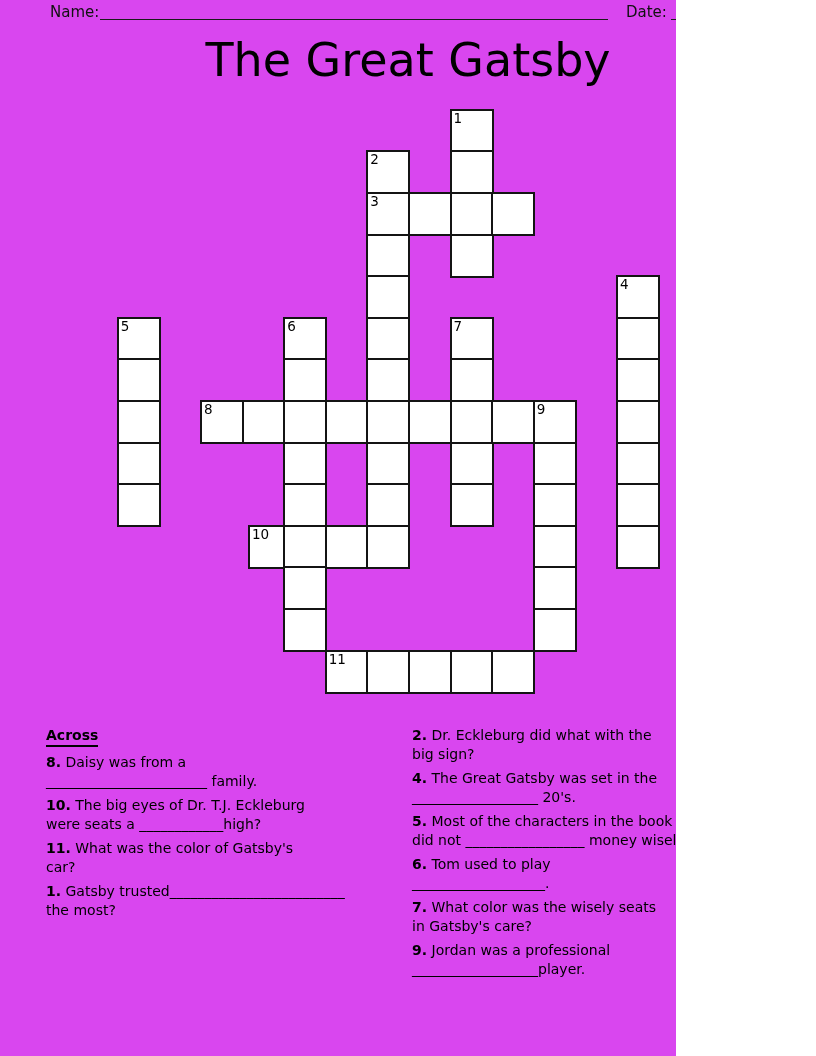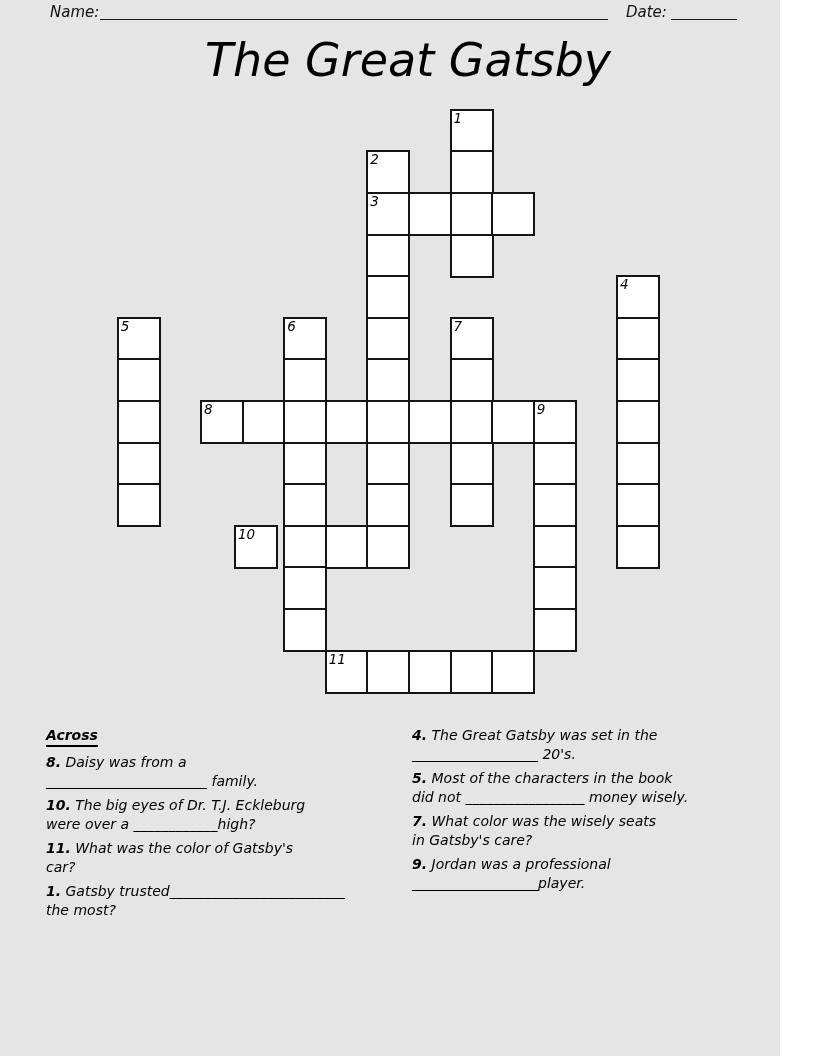--- a/index.html
+++ b/index.html
@@ -1,24 +1,23 @@
 <!DOCTYPE html>
 <html><head>
 <meta charset="utf-8">
 <style>
   html, body { margin: 0; padding: 0; background: #ffffff; }
   #page {
     position: relative;
-    width: 780px;
+    width: 676px;
     height: 1056px;
-    background: #e5e5e5;
+    background: #d946ef;
     font-family: "DejaVu Sans", sans-serif;
     color: #000000;
     overflow: hidden;
-    font-style: italic;
   }
   
   .hdr-label {
     position: absolute;
     top: 3px;
     font-size: 15px;
     line-height: 18px;
     color: #111;
   }
   #name-label { left: 50px; }
@@ -154,21 +153,21 @@
       <div class="cell" style="left: 248.35px; top: 331.55px; width: 44.1px; height: 44.1px;"></div>
       <div class="cell" style="left: 331.55px; top: 331.55px; width: 44.1px; height: 44.1px;"></div>
       <div class="cell" style="left: 414.75px; top: 331.55px; width: 44.1px; height: 44.1px;"></div>
       <div class="cell" style="left: 497.95px; top: 331.55px; width: 44.1px; height: 44.1px;"></div>
       <div class="cell" style="left: -1.25px; top: 373.15px; width: 44.1px; height: 44.1px;"></div>
       <div class="cell" style="left: 165.15px; top: 373.15px; width: 44.1px; height: 44.1px;"></div>
       <div class="cell" style="left: 248.35px; top: 373.15px; width: 44.1px; height: 44.1px;"></div>
       <div class="cell" style="left: 331.55px; top: 373.15px; width: 44.1px; height: 44.1px;"></div>
       <div class="cell" style="left: 414.75px; top: 373.15px; width: 44.1px; height: 44.1px;"></div>
       <div class="cell" style="left: 497.95px; top: 373.15px; width: 44.1px; height: 44.1px;"></div>
-      <div class="cell" style="left: 116px; top: 414.75px; width: 44.1px; height: 44.1px;">
+      <div class="cell" style="left: 130px; top: 414.75px; width: 44.1px; height: 44.1px;">
         <span class="cellnum">10</span>
       </div>
       <div class="cell" style="left: 165.15px; top: 414.75px; width: 44.1px; height: 44.1px;"></div>
       <div class="cell" style="left: 206.75px; top: 414.75px; width: 44.1px; height: 44.1px;"></div>
       <div class="cell" style="left: 248.35px; top: 414.75px; width: 44.1px; height: 44.1px;"></div>
       <div class="cell" style="left: 414.75px; top: 414.75px; width: 44.1px; height: 44.1px;"></div>
       <div class="cell" style="left: 497.95px; top: 414.75px; width: 44.1px; height: 44.1px;"></div>
       <div class="cell" style="left: 165.15px; top: 456.35px; width: 44.1px; height: 44.1px;"></div>
       <div class="cell" style="left: 414.75px; top: 456.35px; width: 44.1px; height: 44.1px;"></div>
       <div class="cell" style="left: 165.15px; top: 497.95px; width: 44.1px; height: 44.1px;"></div>
@@ -183,36 +182,40 @@
     </div>
 
   <div class="clue-col" id="clue-col-left">
     <div class="heading-row">
       <span class="clue-heading">Across</span>
     </div>
     <div id="across-list">
         <div class="clue"><b>8.</b><span> Daisy was from a
 _______________________ family.</span></div>
         <div class="clue"><b>10.</b><span> The big eyes of Dr. T.J. Eckleburg
-were over a ____________high?</span></div>
+were seats a ____________high?</span></div>
         <div class="clue"><b>11.</b><span> What was the color of Gatsby's
 car?</span></div>
       </div>
     <div id="down-list-first">
         <div class="clue"><b>1.</b><span> Gatsby trusted_________________________
 the most?</span></div>
       </div>
   </div>
 
   <div class="clue-col" id="clue-col-right">
     <div id="down-list-rest">
+        <div class="clue"><b>2.</b><span> Dr. Eckleburg did what with the
+big sign?</span></div>
         <div class="clue"><b>4.</b><span> The Great Gatsby was set in the
 __________________ 20's.</span></div>
         <div class="clue"><b>5.</b><span> Most of the characters in the book
 did not _________________ money wisely.</span></div>
+        <div class="clue"><b>6.</b><span> Tom used to play
+___________________.</span></div>
         <div class="clue"><b>7.</b><span> What color was the wisely seats
 in Gatsby's care?</span></div>
         <div class="clue"><b>9.</b><span> Jordan was a professional
 __________________player.</span></div>
       </div>
   </div>
 
 </div>
 
 </body></html>

